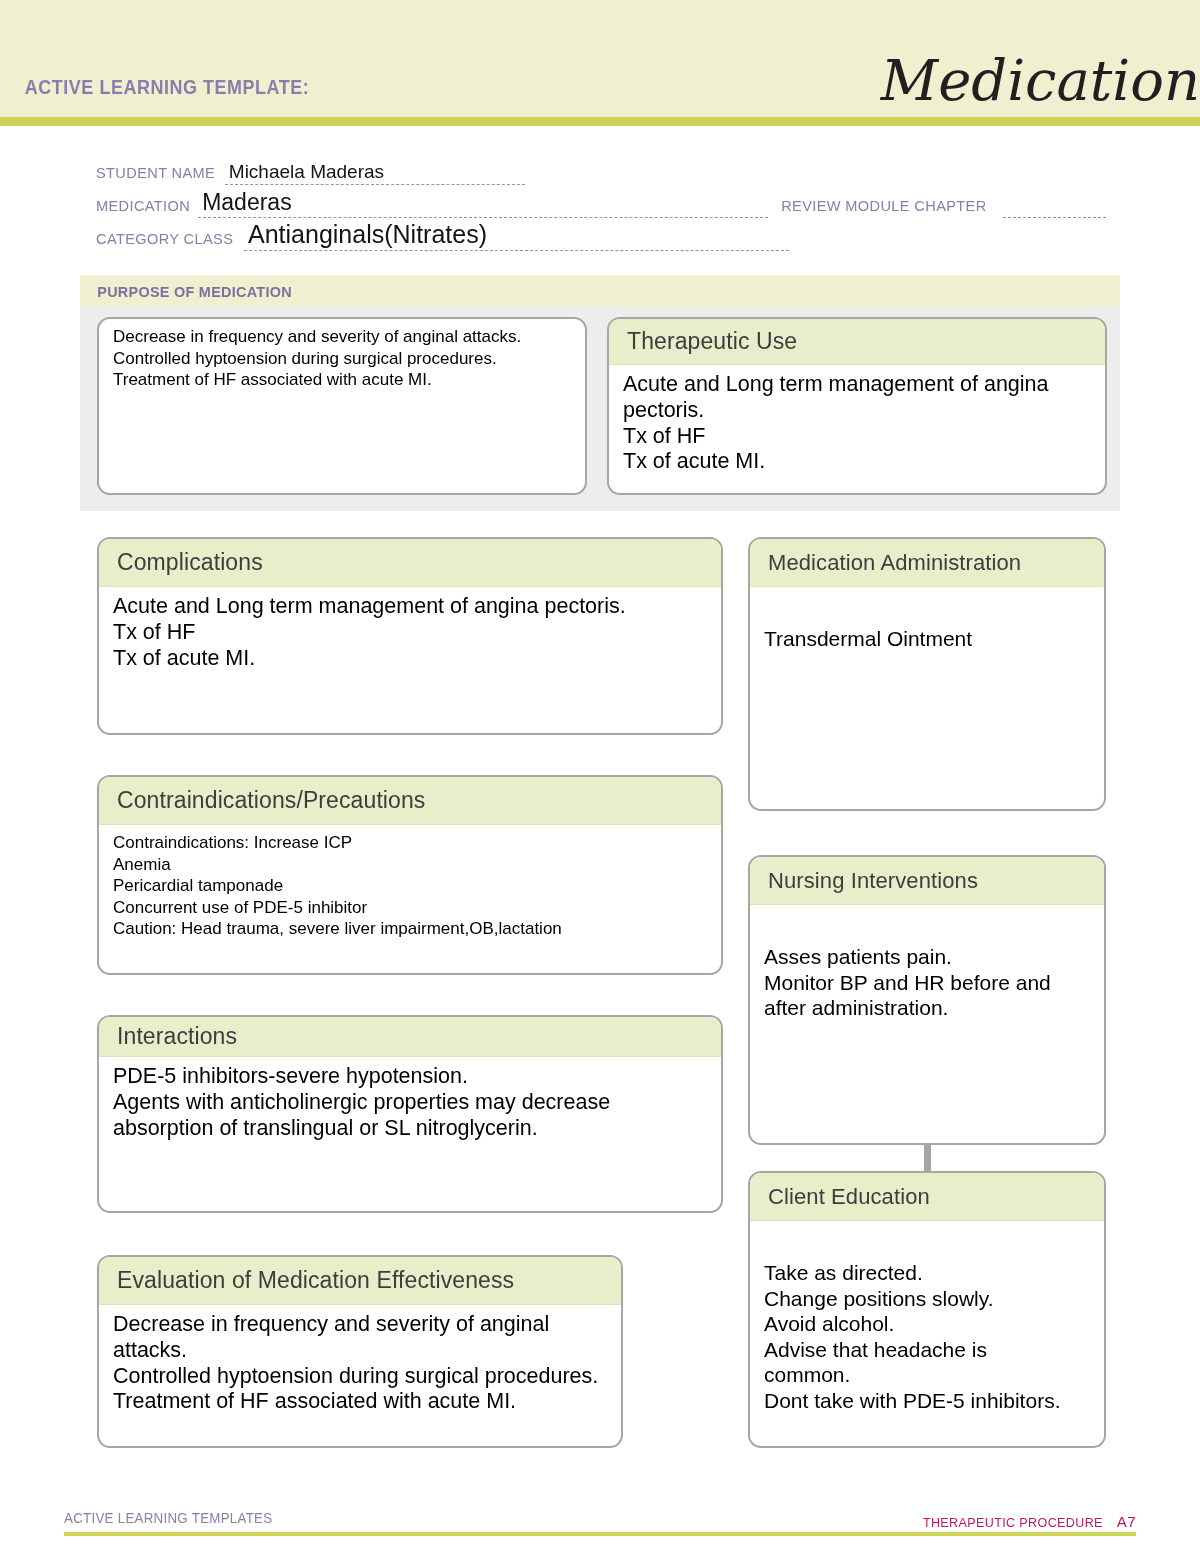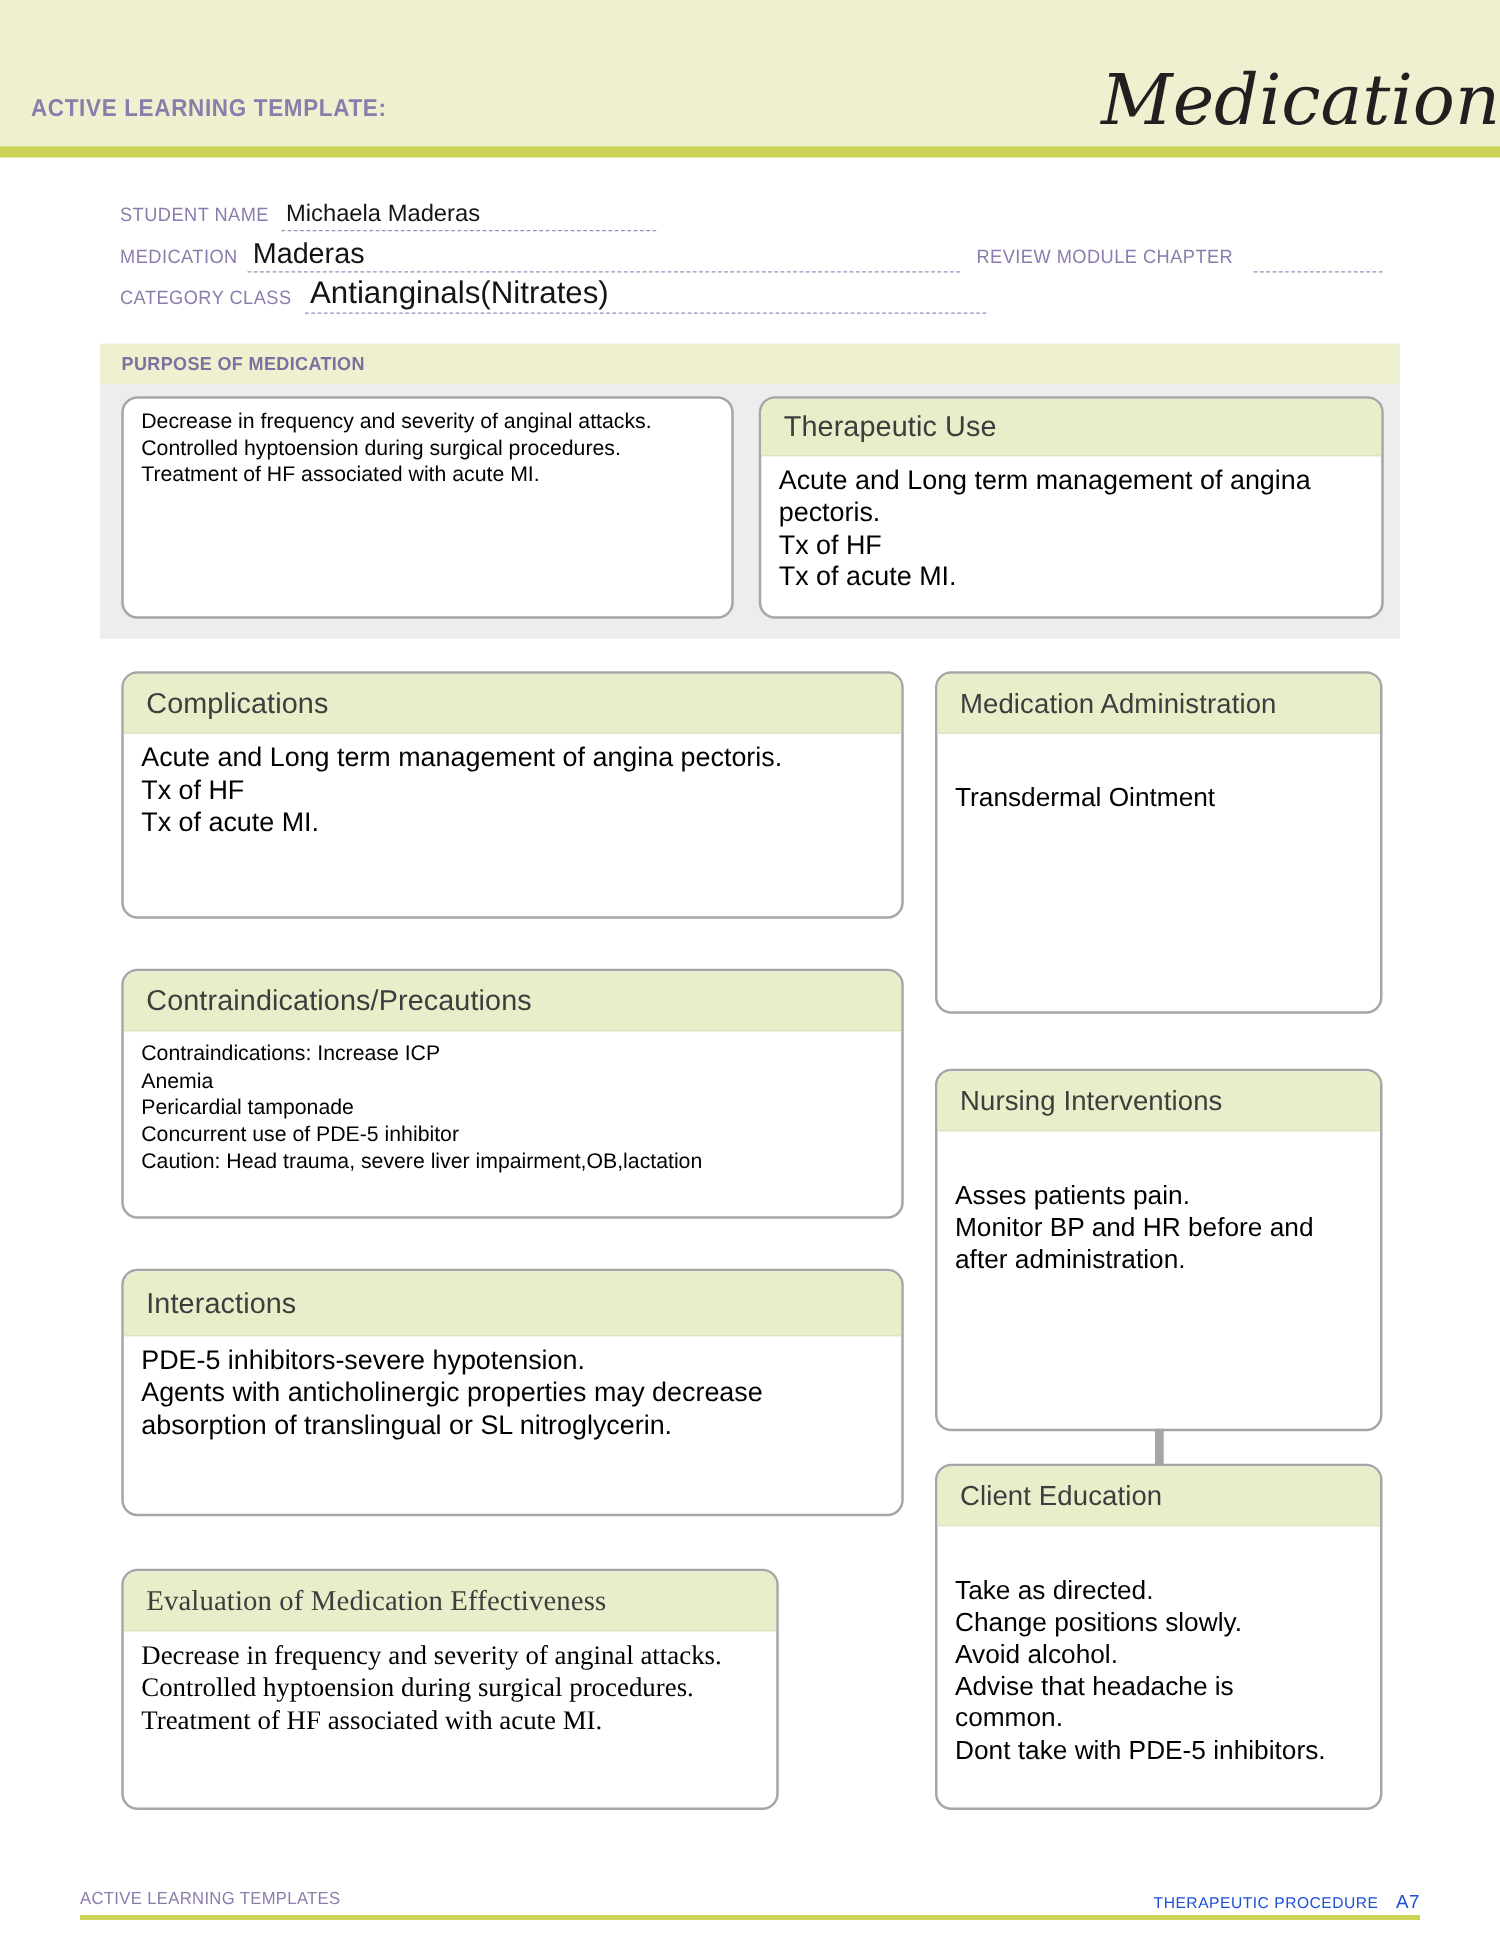--- a/index.html
+++ b/index.html
@@ -170,22 +170,22 @@
   #card-epa  .card-head { height: 46px; }
   #card-tu   { left: 607px; top: 317px; width: 500px;  height: 178px; }
   #card-tu   .card-head { height: 46px; }
 
   
   #card-comp { left: 97px;  top: 537px;  width: 626px; height: 198px; }
   #card-comp .card-head { height: 48px; }
   #card-contra { left: 97px; top: 775px; width: 626px; height: 200px; }
   #card-contra .card-head { height: 48px; }
   #card-inter { left: 97px; top: 1015px; width: 626px; height: 198px; }
-  #card-inter .card-head { height: 52px; }
-  #card-eval  { left: 97px; top: 1255px; width: 526px; height: 193px; font-family: Liberation Serif, serif; }
+  #card-inter .card-head { height: 40px; }
+  #card-eval  { left: 97px; top: 1255px; width: 526px; height: 193px; }
   #card-eval  .card-head { height: 48px; }
 
   
   #card-admin { left: 748px; top: 537px;  width: 358px; height: 274px; }
   #card-admin .card-head { height: 48px; }
   #card-nurse { left: 748px; top: 855px;  width: 358px; height: 290px; }
   #card-nurse .card-head { height: 48px; }
   #card-client { left: 748px; top: 1171px; width: 358px; height: 277px; }
   #card-client .card-head { height: 48px; }
 
@@ -212,21 +212,21 @@
     font-size: 14px;
     color: #8c7cab;
     letter-spacing: 0.3px;
     transform: scaleX(0.95);
     transform-origin: left top;
   }
   .footer-right {
     position: absolute;
     right: 64px; top: 1513px;
     font-size: 12.5px;
-    color: #1d4ed8;
+    color: #be185d;
     letter-spacing: 0.4px;
     display: flex;
     align-items: baseline;
     gap: 14px;
   }
   .footer-page { font-size: 15px; }
 </style>
 </head>
 <body>
 

